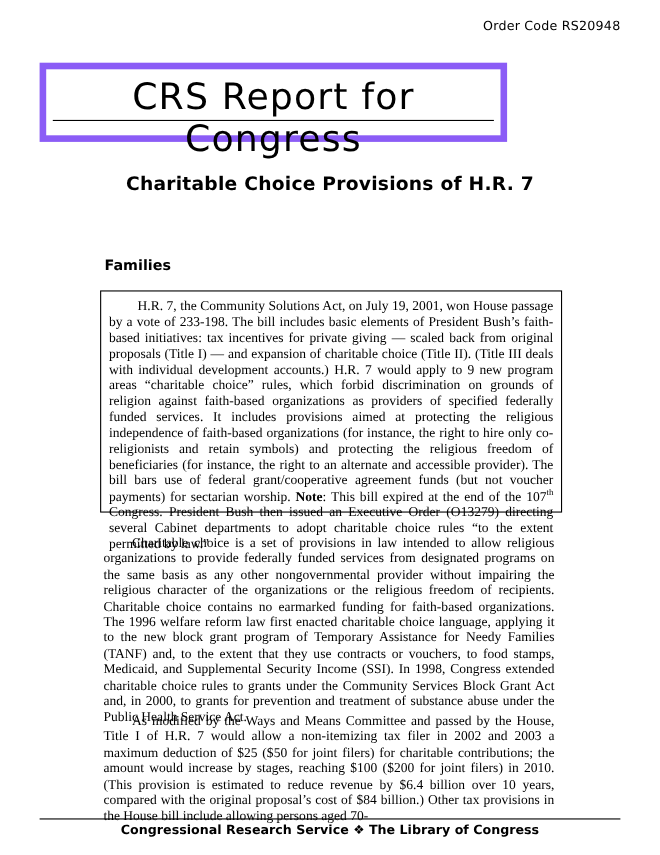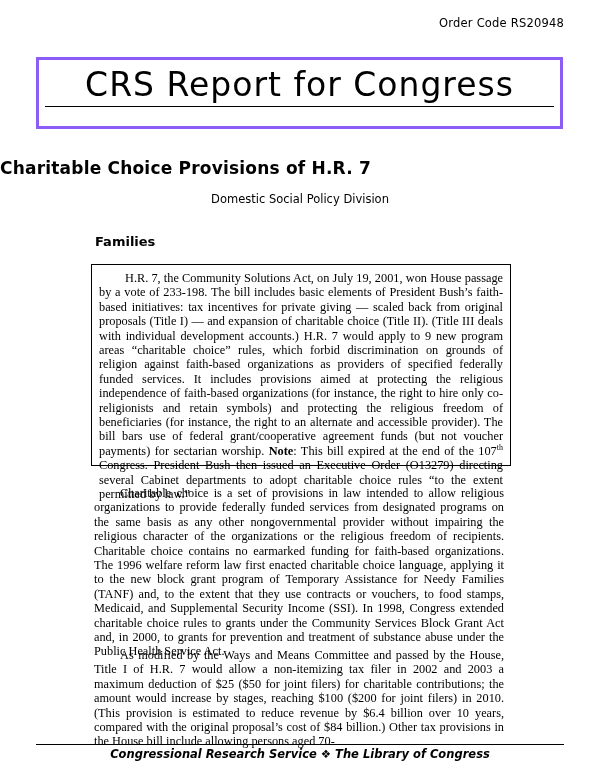--- a/index.html
+++ b/index.html
@@ -1,49 +1,48 @@
 <!DOCTYPE html>
 <html><head>
 <meta charset="utf-8">
 <style>
   html, body { margin:0; padding:0; background:#ffffff; }
   body { width:600px; height:777px; position:relative; overflow:hidden; color:#000; }
   .order { position:absolute; right:36px; top:16px; text-align:right; font-family:"DejaVu Sans", sans-serif; font-size:11.5px; line-height:14px; letter-spacing:0.2px; }
-  .masthead { position:absolute; left:36px; top:57px; width:527px; height:72px; border:3px solid #8b5cf6; box-sizing:border-box;padding-left:48px; }
+  .masthead { position:absolute; left:36px; top:57px; width:425px; height:72px; border:6px solid #8b5cf6; box-sizing:border-box;padding-left:48px; }
   .masthead .title { position:absolute; left:0; right:0; top:6px; text-align:center; font-family:"DejaVu Sans", sans-serif; font-size:33px; line-height:38px; letter-spacing:1px; font-weight:normal; }
   .masthead .rule { position:absolute; left:6px; right:6px; top:46px; border-top:1px solid #000; }
   .masthead .sub { position:absolute; left:0; right:0; top:48px; text-align:center; font-family:"DejaVu Sans", sans-serif; font-size:15px; line-height:18px; letter-spacing:0.5px; }
-  .doc-title { position:absolute; left:0; right:0; top:158px; text-align:left; font-family:"DejaVu Sans", sans-serif; font-weight:bold; font-size:17px; letter-spacing:0.2px; }
+  .doc-title { position:absolute; left:0; right:0; top:158px; text-align:center; font-family:"DejaVu Sans", sans-serif; font-weight:bold; font-size:17px; letter-spacing:0.2px; }
   .author { position:absolute; left:0; right:0; top:192px; text-align:center; font-family:"DejaVu Sans", sans-serif; font-size:11.5px; line-height:14px; }
   .summary-h { position:absolute; left:95px; top:234px; font-family:"DejaVu Sans", sans-serif; font-weight:bold; font-size:13px; }
   .sumbox { position:absolute; left:91px; top:264px; width:420px; height:202px; border:1px solid #000; box-sizing:border-box; padding:6px 7px 0 7px; }
   .sumbox p, .body p { margin:0; font-family:"Liberation Serif", serif; font-size:12.3px; line-height:14.4px; text-align:justify; text-indent:26px; }
   .body { position:absolute; left:94px; width:410px; }
   .p1 { top:486px; }
   .p2 { top:648px; }
   .footrule { position:absolute; left:36px; right:36px; top:744px; border-top:1px solid #000; }
-  .footer { position:absolute; left:0; right:0; top:747px; text-align:center; font-family:"DejaVu Sans", sans-serif; font-weight:bold; font-style:italic; font-size:11.5px; }
+  .footer { position:absolute; left:0; right:0; top:747px; text-align:center; font-family:"DejaVu Sans", sans-serif; font-weight:bold; font-size:11.5px; }
   sup { font-size:8px; line-height:0; }
 </style>
 </head>
 <body>
 
 <div class="order">
   <div>Order Code RS20948</div>
 </div>
 
 <div class="masthead">
   <div class="title">CRS Report for Congress</div>
   <div class="rule"></div>
 </div>
 
 <div class="doc-title">Charitable Choice Provisions of H.R. 7</div>
 
 <div class="author">
-  <div>Domestic Social Policy Division</div>
 </div>
 
 <div class="summary-h">Families</div>
 
 <div class="sumbox">
   <p><span>H.R. 7, the Community Solutions Act, on July 19, 2001, won House passage by a vote of 233-198.  The bill includes basic elements of President Bush’s faith-based initiatives: tax incentives for private giving — scaled back from original proposals (Title I) — and expansion of charitable choice (Title II).  (Title III deals with individual development accounts.)   H.R. 7 would apply to 9 new program areas “charitable choice” rules, which forbid discrimination on grounds of religion against faith-based organizations as providers of specified federally funded services. It includes provisions aimed at protecting the religious independence of faith-based organizations (for instance, the right to hire only co-religionists and retain symbols) and protecting the religious freedom of beneficiaries (for instance, the right to an alternate and accessible provider).  The bill bars use of federal grant/cooperative agreement funds (but not voucher payments) for sectarian worship.  </span><b>Note</b><span>: This bill expired at the end of the 107</span><sup>th</sup><span> Congress.  President Bush then issued an Executive Order (O13279) directing several Cabinet departments to adopt charitable choice rules “to the extent permitted by law.”</span></p>
 </div>
 
 <div class="body p1">
   <p>Charitable choice is a set of provisions in law intended to allow religious organizations to provide federally funded services from designated programs on the same basis as any other nongovernmental provider without impairing the religious character of the organizations or the religious freedom of recipients.  Charitable choice contains no earmarked funding for faith-based organizations.  The 1996 welfare reform law first enacted charitable choice language, applying it to the new block grant program of Temporary Assistance for Needy Families (TANF) and, to the extent that they use contracts or vouchers, to food stamps, Medicaid, and Supplemental Security Income (SSI).  In 1998, Congress extended charitable choice rules to grants under the Community Services Block Grant Act and, in 2000, to grants for prevention and treatment of substance abuse under the Public Health Service Act.</p>

